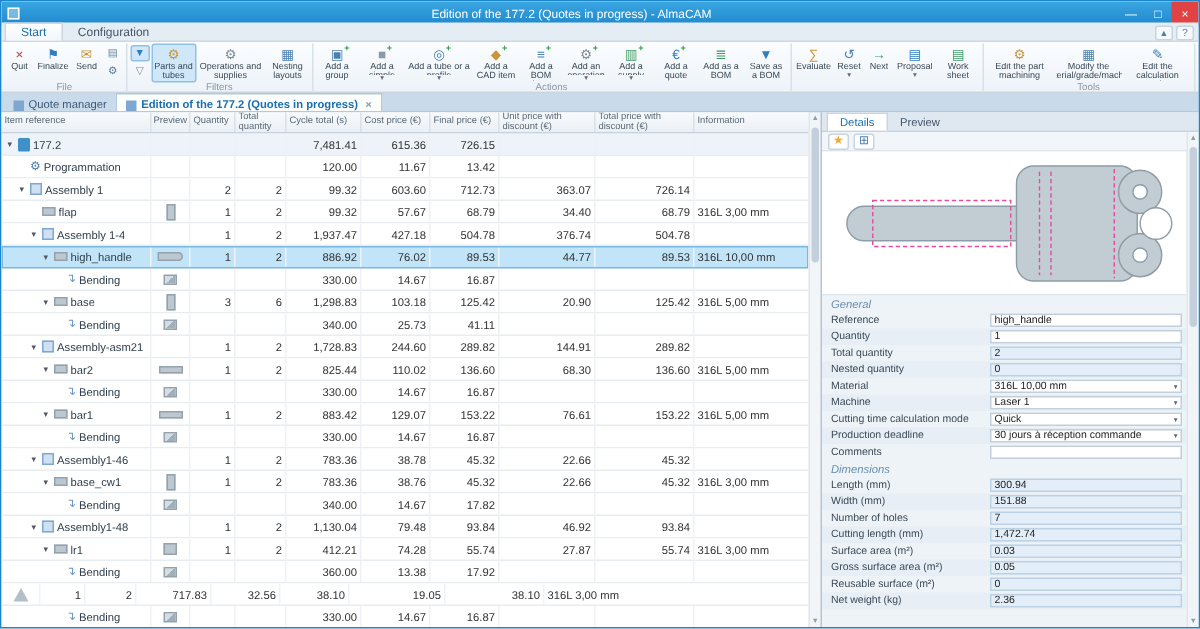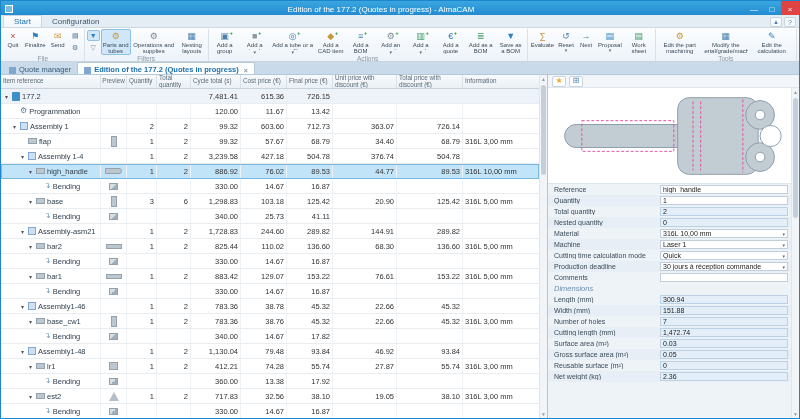--- a/index.html
+++ b/index.html
@@ -419,21 +419,21 @@
               <span class="tree-label">Assembly 1-4</span>
             </div>
             <div class="tcell c1"></div>
             <div class="tcell num c2">
               <span>1</span>
             </div>
             <div class="tcell num c3">
               <span>2</span>
             </div>
             <div class="tcell num c4">
-              <span>3,239.58</span>
+              <span>1,937.47</span>
             </div>
             <div class="tcell num c5">
               <span>427.18</span>
             </div>
             <div class="tcell num c6">
               <span>504.78</span>
             </div>
             <div class="tcell num c7">
               <span>376.74</span>
             </div>
@@ -889,26 +889,20 @@
               <span>13.38</span>
             </div>
             <div class="tcell num c6">
               <span>17.92</span>
             </div>
             <div class="tcell num c7"></div>
             <div class="tcell num c8"></div>
             <div class="tcell c9 info"></div>
           </div>
           <div class="trow">
-            <div class="tcell c0">
-              <span class="indent" style="width: 24px;"></span>
-              <span class="exp">▾</span>
-              <span class="ic-part"></span>
-              <span class="tree-label">est2</span>
-            </div>
             <div class="tcell c1">
               <span class="thm tri"></span>
             </div>
             <div class="tcell num c2">
               <span>1</span>
             </div>
             <div class="tcell num c3">
               <span>2</span>
             </div>
             <div class="tcell num c4">
@@ -958,20 +952,24 @@
         </div>
     </div>
 
     <div class="vscroll">
       <span class="vs-arrow" style="top:0">▲</span>
       <span class="vs-thumb" style="top:10px;height:90px"></span>
       <span class="vs-arrow" style="bottom:0">▼</span>
     </div>
 
     <div class="details">
+      <div class="ptabs" id="ptabs">
+          <span class="ptab active">Details</span>
+          <span class="ptab">Preview</span>
+        </div>
       <div class="ptoolbar" id="ptoolbar">
           <span class="pt-btn" style="color: rgb(240, 168, 48);">★</span>
           <span class="pt-btn" style="color: rgb(74, 127, 174);">⊞</span>
         </div>
 
       <div class="preview-area">
         <svg width="232" height="92" viewBox="0 0 240 96">
           <g fill="#c2ccd3" stroke="#8d9ca8" stroke-width="1">
             <rect x="10" y="36" width="130" height="24" rx="12"></rect>
             <rect x="128" y="8" width="84" height="80" rx="12"></rect>
@@ -984,20 +982,21 @@
           <g stroke="#e64ca0" stroke-dasharray="3 2" fill="none">
             <rect x="28" y="32" width="96" height="32"></rect>
             <line x1="144" y1="12" x2="144" y2="84"></line>
             <line x1="152" y1="12" x2="152" y2="84"></line>
             <line x1="196" y1="10" x2="196" y2="86"></line>
           </g>
         </svg>
       </div>
 
       <div class="pfields" id="pfields">
+        <div class="section-h">General</div>
         <div id="gen-fields">
             <div class="fld">
               <div class="fld-label">Reference</div>
               <div class="fld-value input">
                 <span class="fld-text">high_handle</span>
               </div>
             </div>
             <div class="fld alt">
               <div class="fld-label">Quantity</div>
               <div class="fld-value input">

